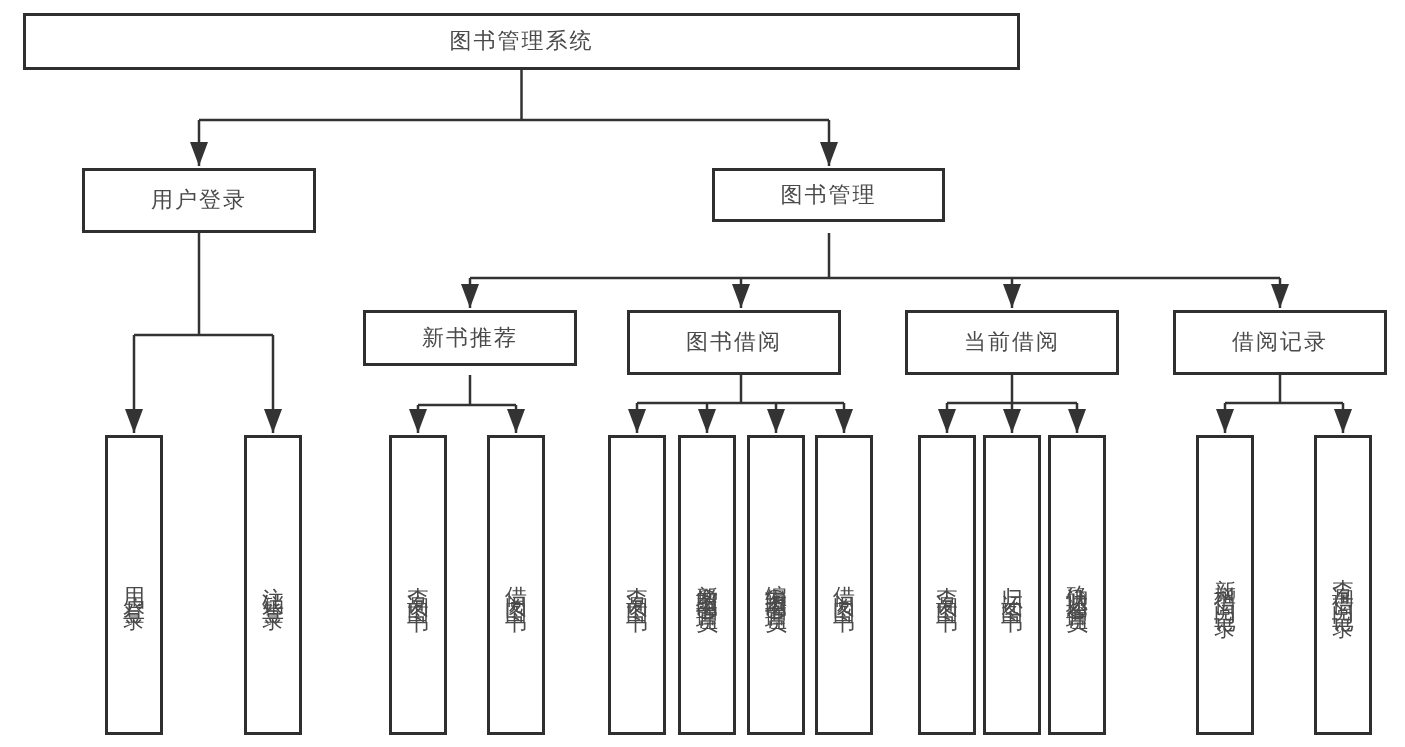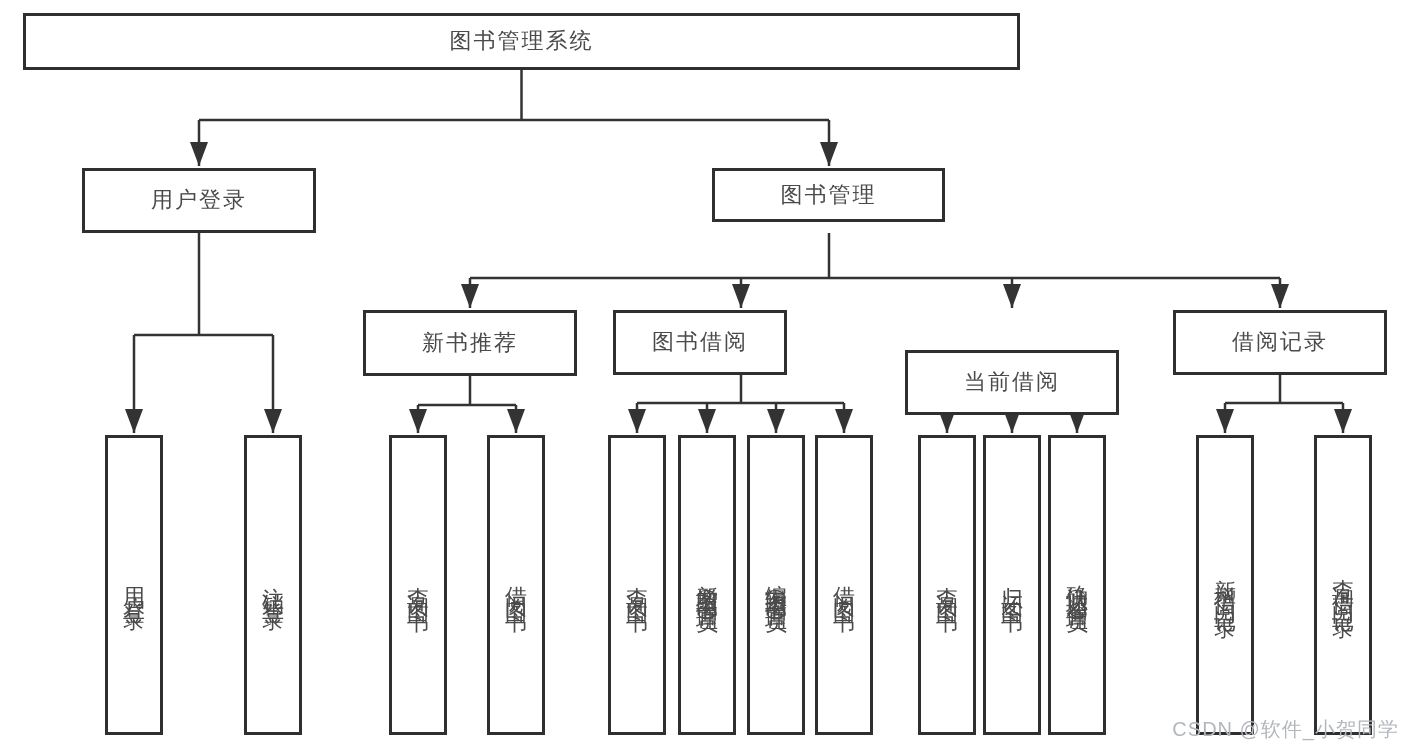--- a/index.html
+++ b/index.html
@@ -47,23 +47,23 @@
   }
   .node.v.tight {
     letter-spacing: 4px;
   }
   
   #n-root        { left: 23px;   top: 13px;  width: 997px; height: 57px; }
   
   #n-user-login  { left: 82px;   top: 168px; width: 234px; height: 65px; }
   #n-book-mgmt   { left: 712px;  top: 168px; width: 233px; height: 54px; }
   
-  #n-newbook     { left: 363px;  top: 310px; width: 214px; height: 66px; }
-  #n-bookborrow  { left: 613px;  top: 310px; width: 174px; height: 65px; }
-  #n-curborrow   { left: 905px;  top: 310px; width: 214px; height: 65px; margin-top: 40px; }
+  #n-newbook     { left: 363px;  top: 310px; width: 214px; height: 56px; }
+  #n-bookborrow  { left: 627px;  top: 310px; width: 214px; height: 65px; }
+  #n-curborrow   { left: 905px;  top: 310px; width: 214px; height: 65px; }
   #n-records     { left: 1173px; top: 310px; width: 214px; height: 65px; }
   
   .leaf { top: 435px; height: 300px; width: 58px; }
   #l-ul-login    { left: 105px; }
   #l-ul-logout   { left: 244px; }
   #l-nb-query    { left: 389px; }
   #l-nb-borrow   { left: 487px; }
   #l-bb-query    { left: 608px; }
   #l-bb-add      { left: 678px; }
   #l-bb-edit     { left: 747px; }
@@ -161,15 +161,14 @@
   <div class="node v leaf tight" id="l-bb-edit">编辑图书（管理员）</div>
   <div class="node v leaf" id="l-bb-borrow">借阅图书</div>
 
   <div class="node v leaf" id="l-cb-query">查询图书</div>
   <div class="node v leaf" id="l-cb-return">归还图书</div>
   <div class="node v leaf tight" id="l-cb-confirm">确认归还（管理员）</div>
 
   <div class="node v leaf" id="l-br-add">新增借阅记录</div>
   <div class="node v leaf" id="l-br-query">查询借阅记录</div>
 
-  <div class="watermark">CSDN @软件_小贺同学</div>
 
 </div>
 
 </body></html>

